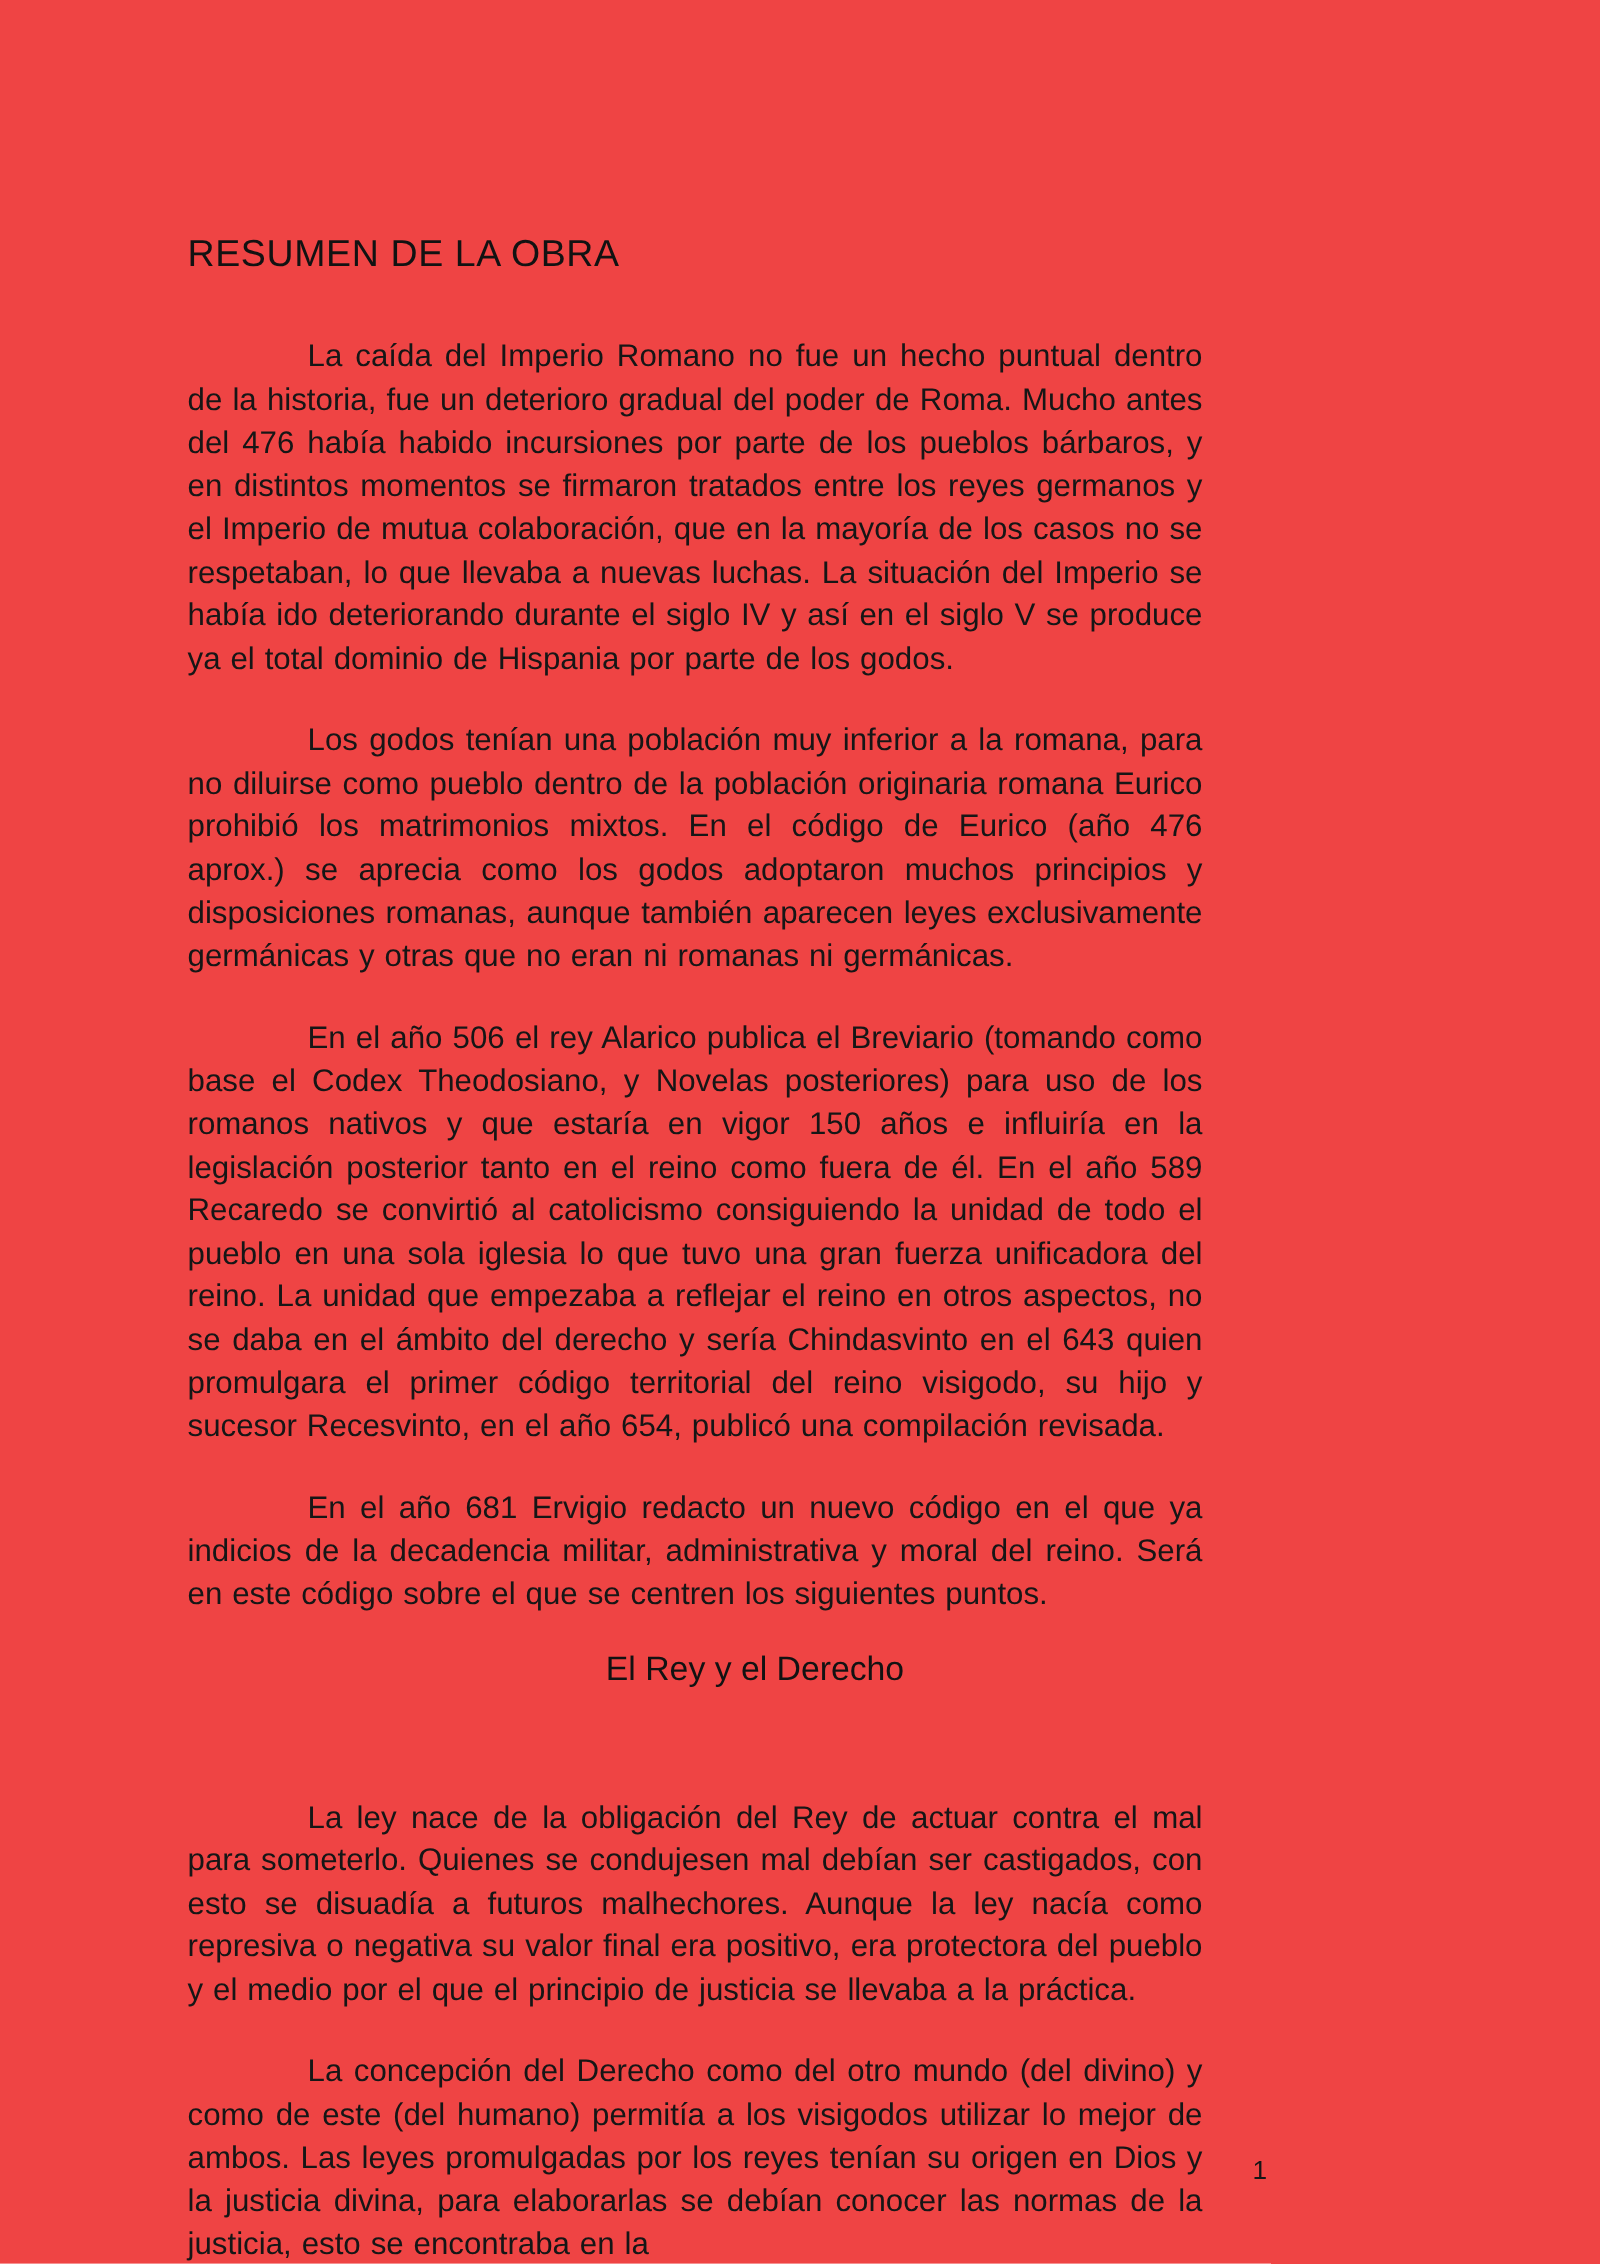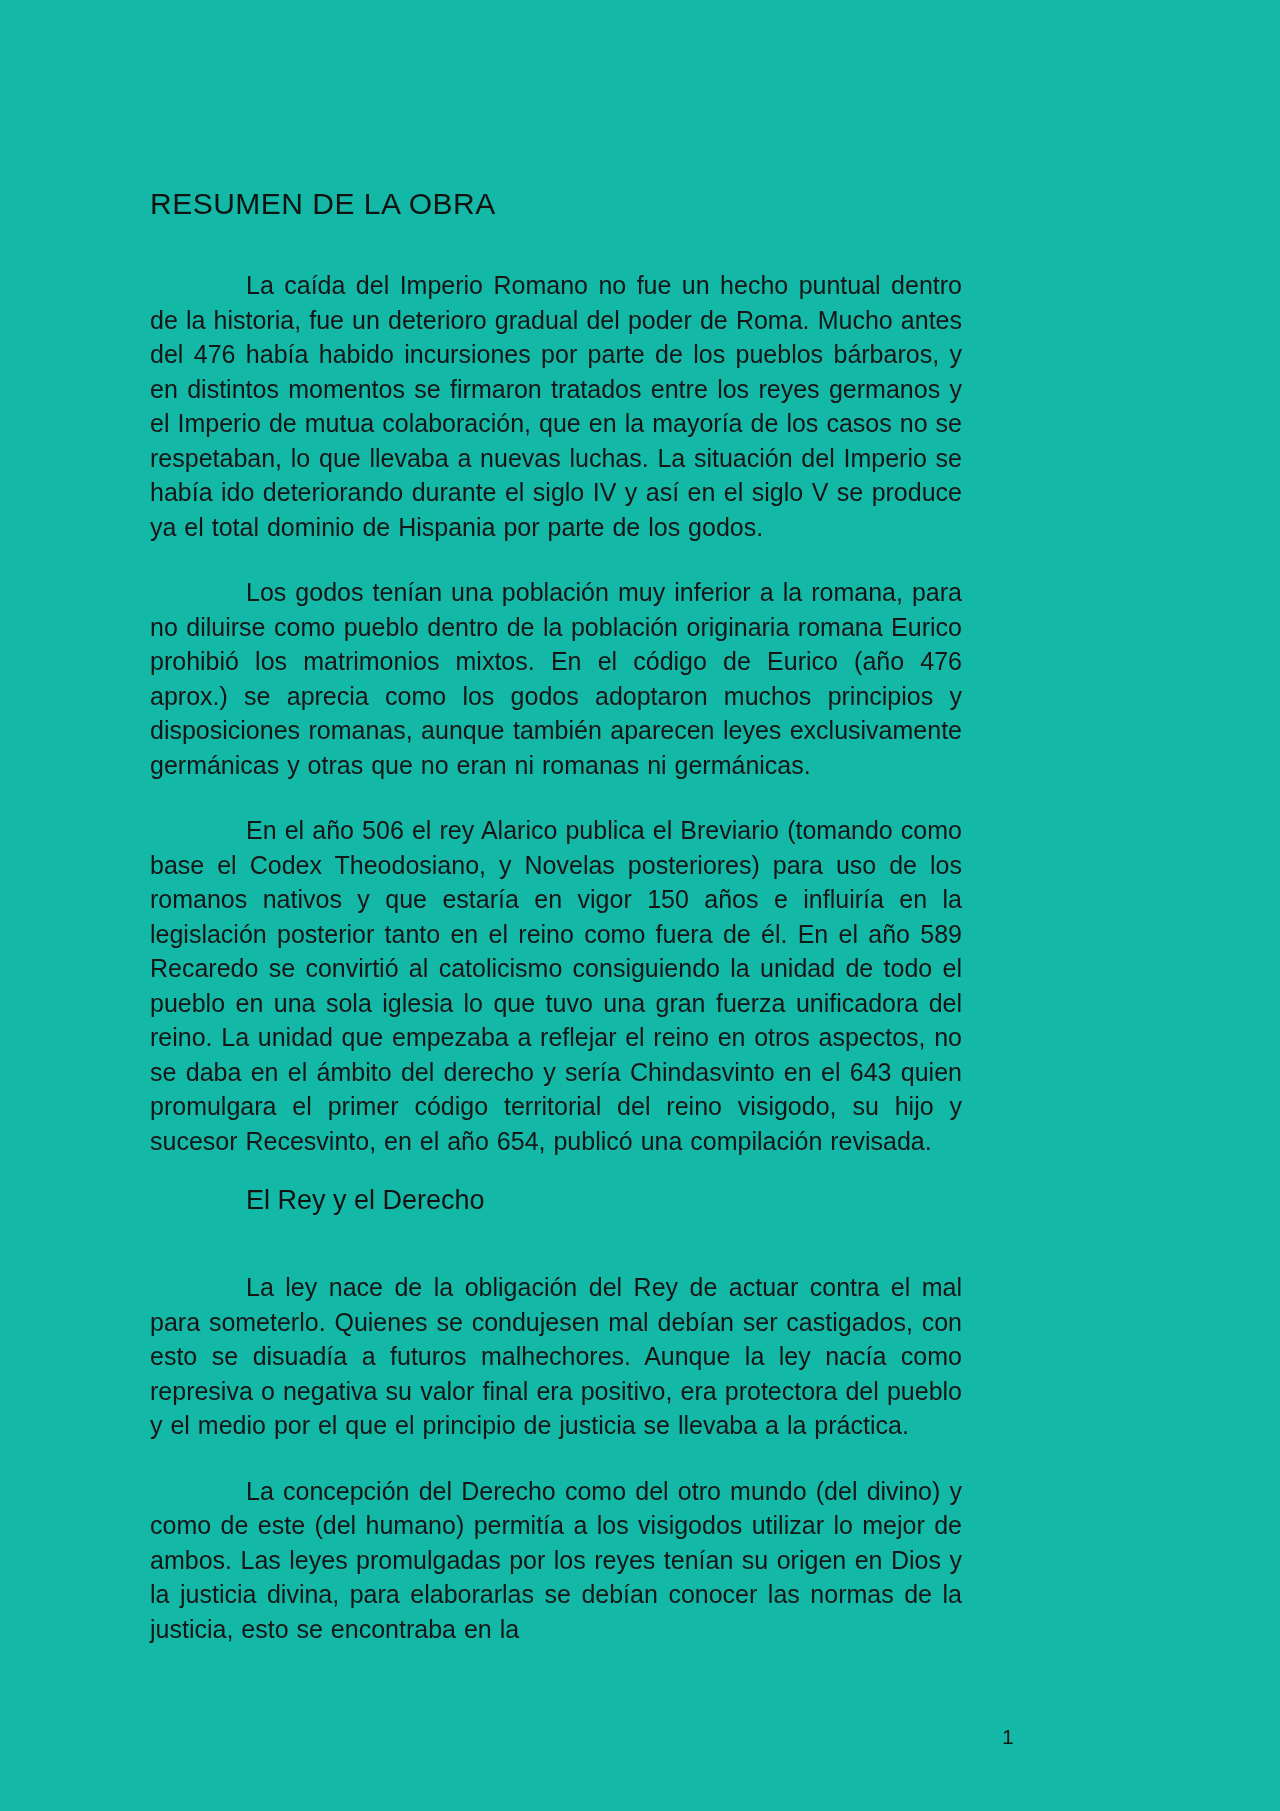--- a/index.html
+++ b/index.html
@@ -4,21 +4,21 @@
 <style>
   html, body {
     margin: 0;
     padding: 0;
     background: #ffffff;
   }
   .page {
     position: relative;
     width: 1280px;
     height: 1811px;
-    background: #14b8a6;
+    background: #ef4444;
     font-family: "Liberation Sans", sans-serif;
     color: #161616;
     overflow: hidden;
   }
   .doc {
     position: absolute;
     left: 150px;
     top: 186px;
     width: 812px;
   }
@@ -36,22 +36,23 @@
     text-align: justify;
     text-indent: 96px;
     margin: 31px 0 0 0;
     word-spacing: 1px;
     color: #161616;
   }
   h2.section-heading {
     font-size: 27px;
     font-weight: 400;
     line-height: 1.2;
-    margin: 26px 0 54px 96px;
+    margin: 26px 0 86px 96px;
     color: #121212;
+    text-align: center;
   }
   .page-number {
     position: absolute;
     left: 1002px;
     top: 1724px;
     font-size: 21px;
     line-height: 1.2;
     color: #161616;
   }
 </style>
@@ -61,20 +62,21 @@
 <div class="page">
   <div class="doc">
     <h1 class="doc-title">RESUMEN DE LA OBRA</h1>
 
     <p class="para">La caída del Imperio Romano no fue un hecho puntual dentro de la historia, fue un deterioro gradual del poder de Roma. Mucho antes del 476 había habido incursiones por parte de los pueblos bárbaros, y en distintos momentos se firmaron tratados entre los reyes germanos y el Imperio de mutua colaboración, que en la mayoría de los casos no se respetaban, lo que llevaba a nuevas luchas. La situación del Imperio se había ido deteriorando durante el siglo IV y así en el siglo V se produce ya el total dominio de Hispania por parte de los godos.</p>
 
     <p class="para">Los godos tenían una población muy inferior a la romana, para no diluirse como pueblo dentro de la población originaria romana Eurico prohibió los matrimonios mixtos. En el código de Eurico (año 476 aprox.) se aprecia como los godos adoptaron muchos principios y disposiciones romanas, aunque también aparecen leyes exclusivamente germánicas y otras que no eran ni romanas ni germánicas.</p>
 
     <p class="para">En el año 506 el rey Alarico publica el Breviario (tomando como base el Codex Theodosiano, y Novelas posteriores) para uso de los romanos nativos y que estaría en vigor 150 años e influiría en la legislación posterior tanto en el reino como fuera de él. En el año 589 Recaredo se convirtió al catolicismo consiguiendo la unidad de todo el pueblo en una sola iglesia lo que tuvo una gran fuerza unificadora del reino. La unidad que empezaba a reflejar el reino en otros aspectos, no se daba en el ámbito del derecho y sería Chindasvinto en el 643 quien promulgara el primer código territorial del reino visigodo, su hijo y sucesor Recesvinto, en el año 654, publicó una compilación revisada.</p>
 
+    <p class="para">En el año 681 Ervigio redacto un nuevo código en el que ya indicios de la decadencia militar, administrativa y moral del reino. Será en este código sobre el que se centren los siguientes puntos.</p>
 
     <h2 class="section-heading">El Rey y el Derecho</h2>
 
     <p class="para">La ley nace de la obligación del Rey de actuar contra el mal para someterlo. Quienes se condujesen mal debían ser castigados, con esto se disuadía a futuros malhechores. Aunque la ley nacía como represiva o negativa su valor final era positivo, era protectora del pueblo y el medio por el que el principio de justicia se llevaba a la práctica.</p>
 
     <p class="para">La concepción del Derecho como del otro mundo (del divino) y como de este (del humano) permitía a los visigodos utilizar lo mejor de ambos. Las leyes promulgadas por los reyes tenían su origen en Dios y la justicia divina, para elaborarlas se debían conocer las normas de la justicia, esto se encontraba en la</p>
   </div>
 
   <div class="page-number">1</div>
 </div>

